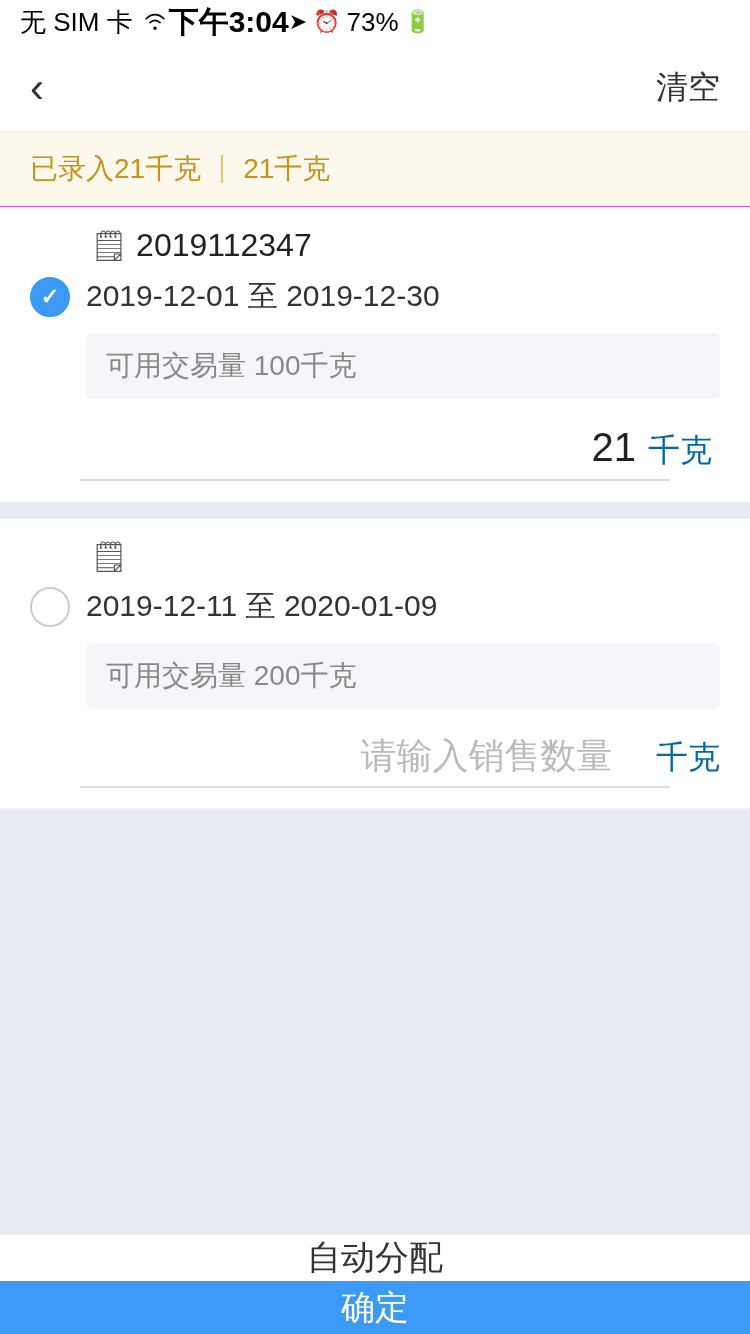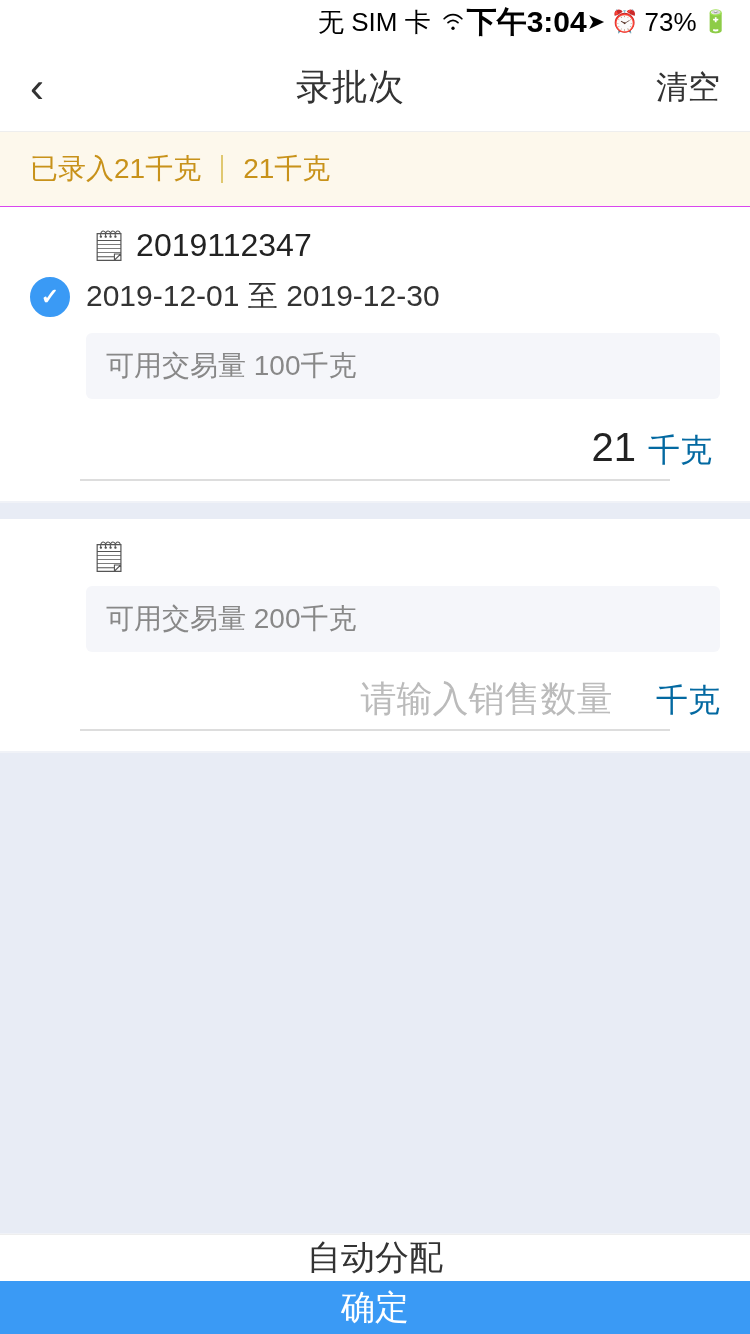--- a/index.html
+++ b/index.html
@@ -13,21 +13,21 @@
       overflow-x: hidden;
     }
 
     
     .status-bar {
       width: 750px;
       height: 44px;
       background: #fff;
       display: flex;
       align-items: center;
-      justify-content: flex-end;
+      justify-content: flex-start;
       padding: 12px 20px;
       font-size: 28px;
     }
     .status-left {
       display: flex;
       align-items: center;
       gap: 8px;
       font-size: 26px;
       color: #000;
     }
@@ -267,21 +267,20 @@
   <div class="status-right">
     <span style="font-size:22px;">➤</span>
     <span style="font-size:22px;">⏰</span>
     <span style="font-size:26px;">73%</span>
     <span style="font-size:22px;">🔋</span>
   </div>
 </div>
 
 <div class="nav-bar">
   <span class="nav-back">‹</span>
-  <span class="nav-title">录批次</span>
   <span class="nav-clear">清空</span>
 </div>
 
 <div class="info-banner">
   <span class="info-label">已录入21千克</span>
   <div class="info-divider"></div>
   <span class="info-value">21千克</span>
 </div>
 
 <div class="content-area">
@@ -309,20 +308,25 @@
     <div style="height:20px;background:#fff;"></div>
   </div>
 
   <div class="section-divider"></div>
 
   <div class="card">
     <div class="batch-item">
       <div class="batch-id-row">
         <span class="batch-id-icon">🗒</span>
       </div>
+      <div class="batch-date-row">
+        <div class="radio-btn">
+        </div>
+        <span class="batch-date-text">2019-12-11 至 2020-01-09</span>
+      </div>
       <div class="batch-available">可用交易量 200千克</div>
     </div>
 
     <div class="quantity-input-row">
       <input class="quantity-input" type="number" placeholder="请输入销售数量" style="">
       <span class="quantity-unit">千克</span>
     </div>
     <div class="h-divider"></div>
     <div style="height:20px;background:#fff;"></div>
   </div>

